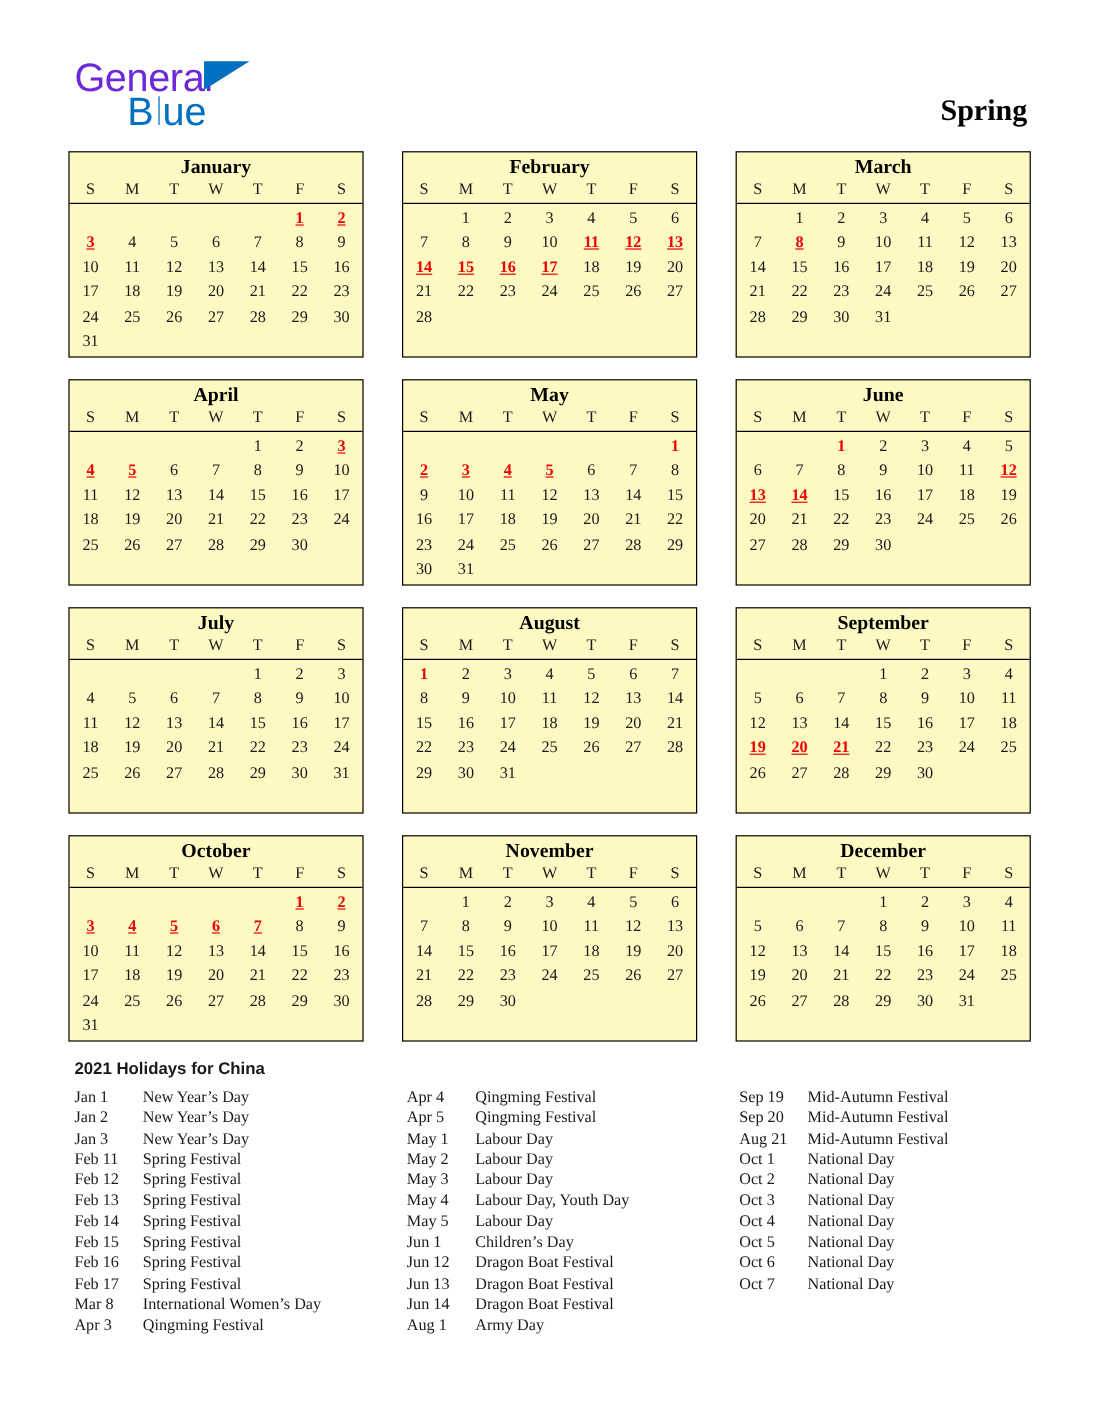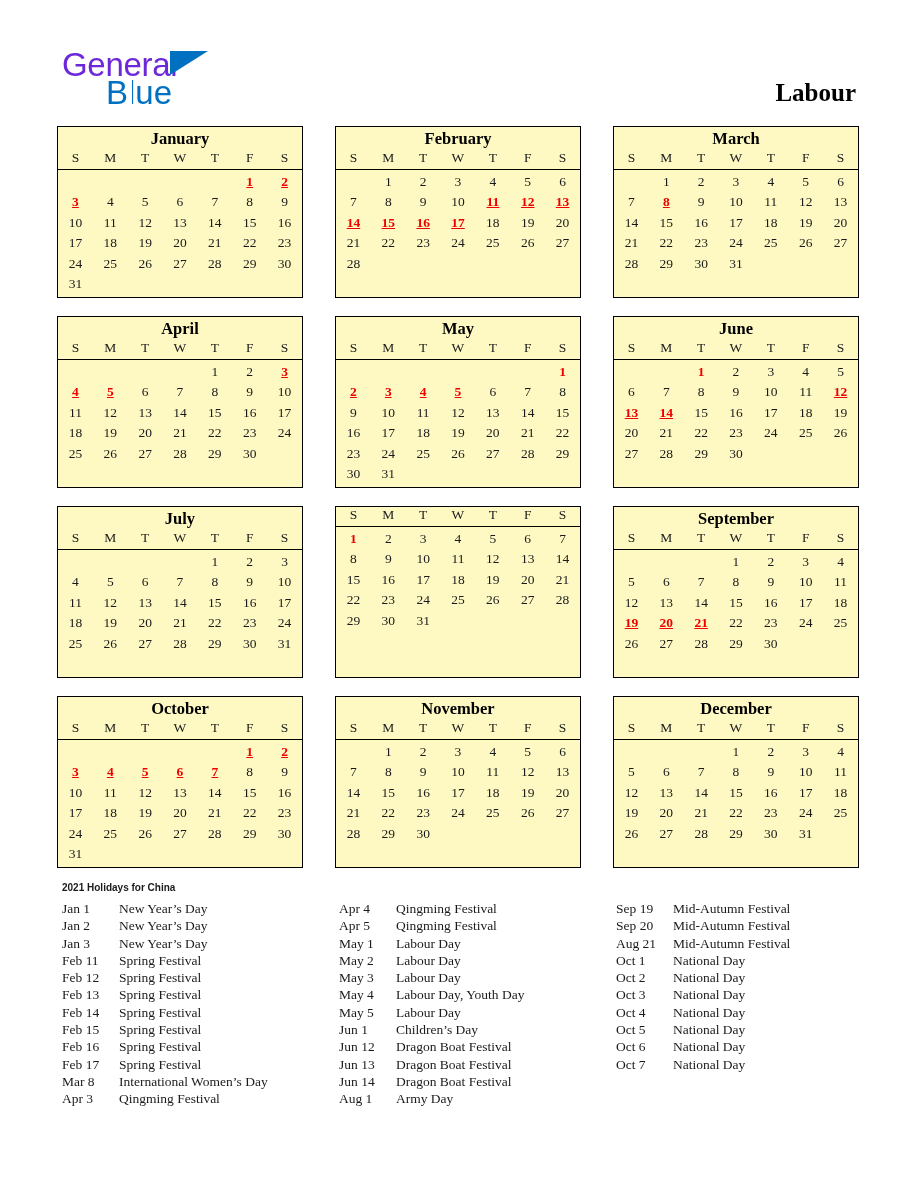--- a/index.html
+++ b/index.html
@@ -158,21 +158,21 @@
   
   .holidays-section {
     position: absolute;
     left: 0;
     top: 882px;
     width: 918px;
     padding-left: 62px;
   }
   .holidays-title {
     font-family: "Liberation Sans", sans-serif;
-    font-size: 10px;
+    font-size: 14px;
     font-weight: bold;
     color: #1a1a1a;
     margin-bottom: 7px;
   }
   .holidays-columns {
     display: flex;
   }
   .holiday-col {
     width: 277px;
   }
@@ -198,21 +198,21 @@
 
 <div class="page-header">
   <div class="logo">
     <span class="logo-general">General</span>
     <span class="logo-triangle"></span>
     <span class="logo-blue-wrap">
       <span class="logo-blue">Blue</span>
     </span>
     <span class="logo-bar"></span>
   </div>
-  <div class="country-title">Labour</div>
+  <div class="country-title">Spring</div>
 </div>
 
 <div class="months-grid">
     <div class="month-cell">
       <div class="month-box">
         <div class="month-name">January</div>
         <div class="dow-row">
           <div class="dow">S</div>
           <div class="dow">M</div>
           <div class="dow">T</div>
@@ -575,20 +575,21 @@
           <div class="day">27</div>
           <div class="day">28</div>
           <div class="day">29</div>
           <div class="day">30</div>
           <div class="day">31</div>
         </div>
       </div>
     </div>
     <div class="month-cell">
       <div class="month-box">
+        <div class="month-name">August</div>
         <div class="dow-row">
           <div class="dow">S</div>
           <div class="dow">M</div>
           <div class="dow">T</div>
           <div class="dow">W</div>
           <div class="dow">T</div>
           <div class="dow">F</div>
           <div class="dow">S</div>
         </div>
         <div class="days-grid">

